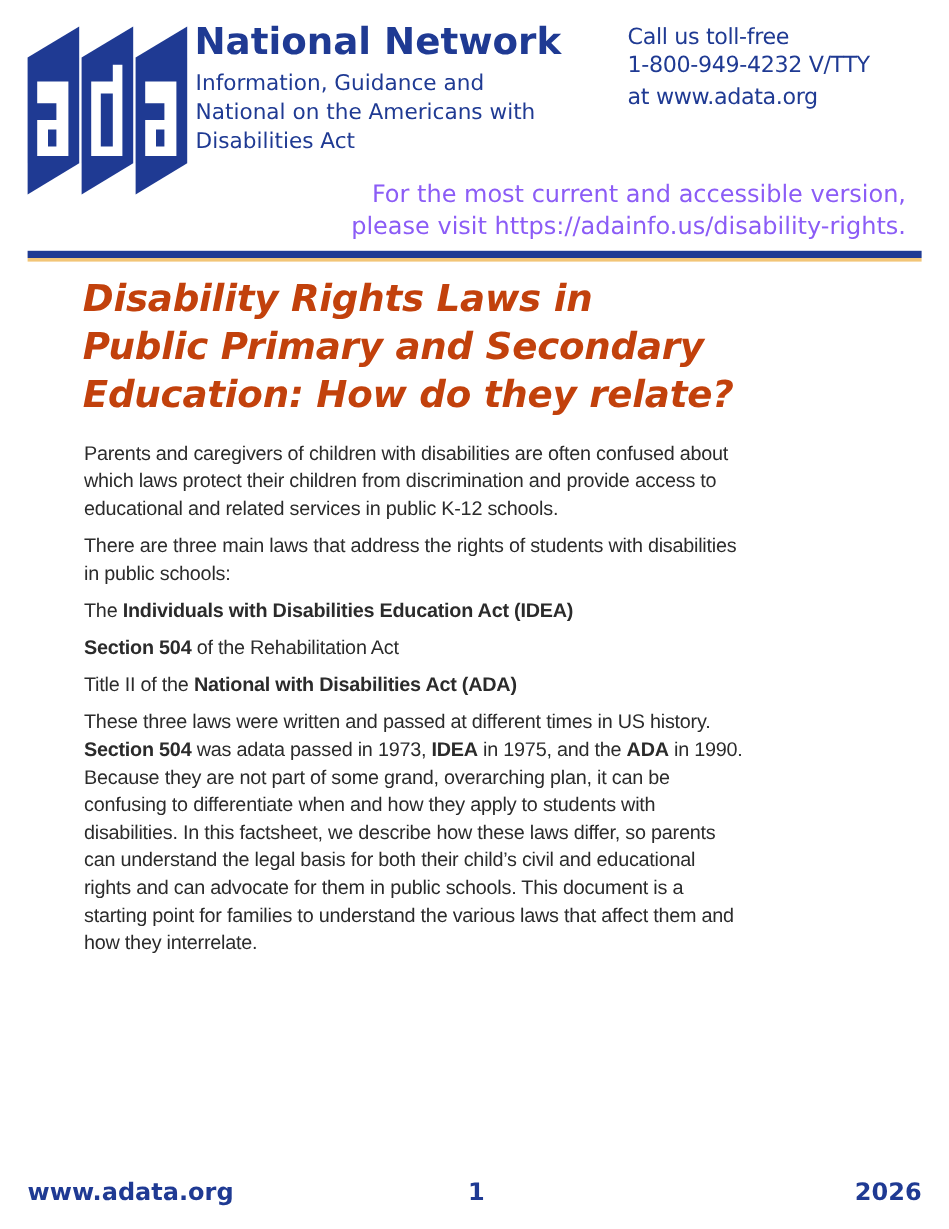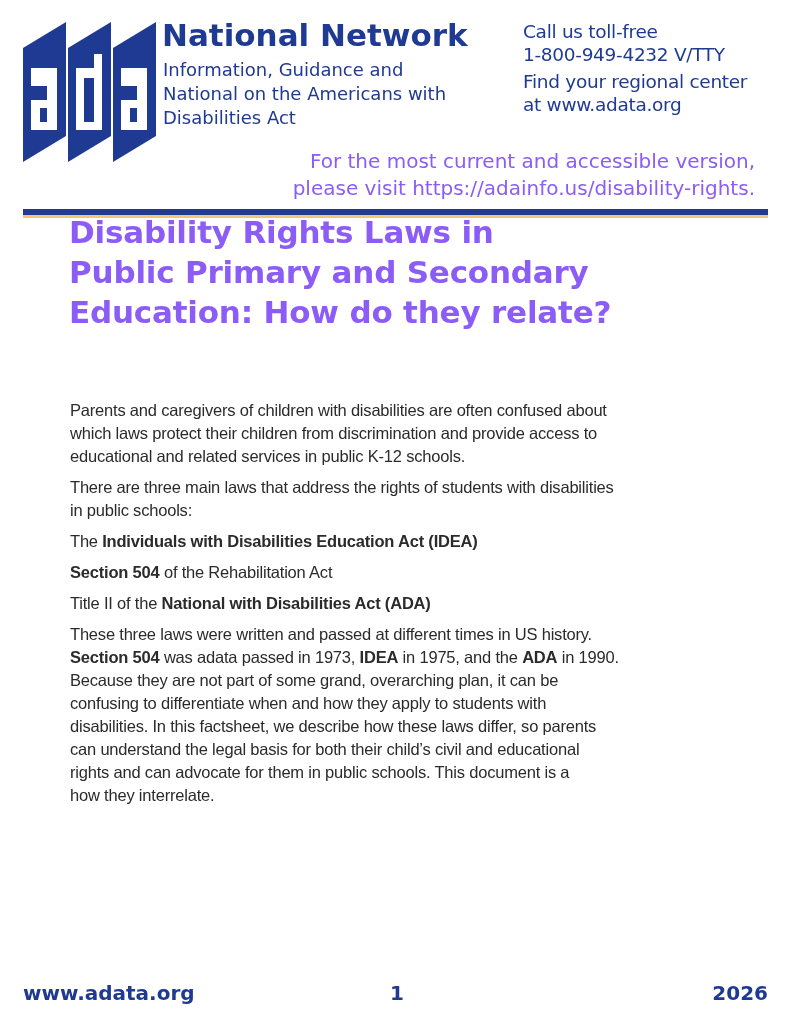--- a/index.html
+++ b/index.html
@@ -85,44 +85,44 @@
     }
     .rule .gold {
       height: 3px;
       background: #f2c577;
     }
 
     
     .doc-title {
       position: absolute;
       left: 69px;
-      top: 212px;
+      top: 229px;
       margin: 0;
       font-family: "DejaVu Sans", sans-serif;
       font-weight: bold;
       font-size: 31px;
       line-height: 40px;
-      color: #8b5cf6;
+      color: #c2410c;
       white-space: nowrap;
       letter-spacing: -0.2px;
+      font-style: italic;
     }
     .doc-title span { display: block; }
 
     
     .content {
       position: absolute;
       left: 70px;
       top: 367px;
       width: 660px;
       font-family: "Liberation Sans", sans-serif;
       font-size: 16.5px;
       line-height: 23px;
       color: #2b2b2b;
       letter-spacing: -0.2px;
-      margin-top: 32px;
     }
     .content p {
       margin: 0 0 8px 0;
     }
     .content b { font-weight: bold; color: #2b2b2b; }
     .content .line { display: block; white-space: nowrap; }
 
     
     .footer-left, .footer-center, .footer-right {
       position: absolute;
@@ -169,21 +169,20 @@
   <div class="brand-sub">
     <div>Information, Guidance and</div>
     <div>National on the Americans with</div>
     <div>Disabilities Act</div>
   </div>
 
   <div class="contact">
     <div>Call us toll-free</div>
     <div>1-800-949-4232 V/TTY</div>
     <div class="gap"></div>
-    <div>Find your regional center</div>
     <div>at www.adata.org</div>
   </div>
 
   <div class="notice">
     <div>For the most current and accessible version,</div>
     <div>please visit https://adainfo.us/disability-rights.</div>
   </div>
 
   <div class="rule">
     <div class="blue"></div>
@@ -216,20 +215,21 @@
       <span>Title II of the </span><b>National with Disabilities Act (ADA)</b>
     </p>
     <p>
       <span class="line">These three laws were written and passed at different times in US history.</span>
       <span class="line"><b>Section 504</b><span> was adata passed in 1973, </span><b>IDEA</b><span> in 1975, and the </span><b>ADA</b><span> in 1990.</span></span>
       <span class="line">Because they are not part of some grand, overarching plan, it can be</span>
       <span class="line">confusing to differentiate when and how they apply to students with</span>
       <span class="line">disabilities. In this factsheet, we describe how these laws differ, so parents</span>
       <span class="line">can understand the legal basis for both their child’s civil and educational</span>
       <span class="line">rights and can advocate for them in public schools. This document is a</span>
+      <span class="line">starting point for families to understand the various laws that affect them and</span>
       <span class="line">how they interrelate.</span>
     </p>
   </div>
 
   <div class="footer-left">www.adata.org</div>
   <div class="footer-center">1</div>
   <div class="footer-right">2026</div>
 
 </div>
 

